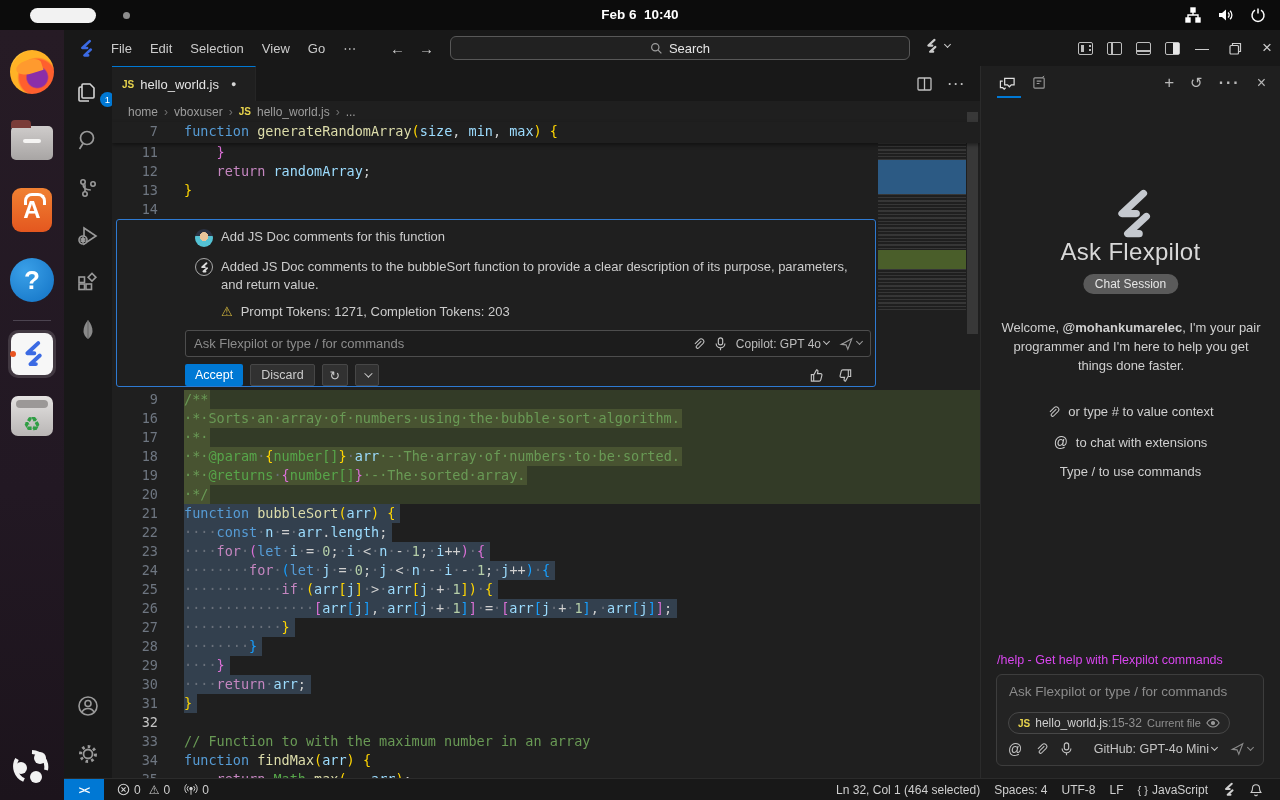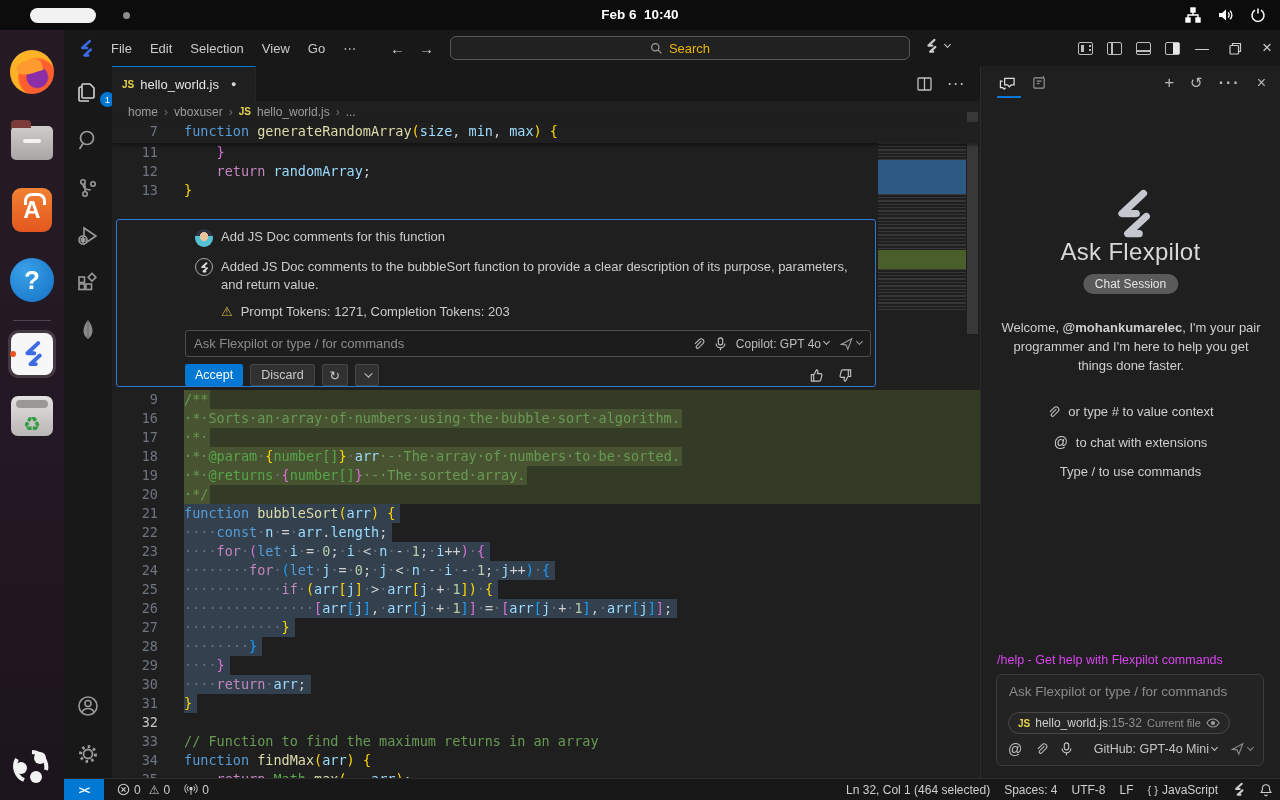--- a/index.html
+++ b/index.html
@@ -29,21 +29,21 @@
   .code-tile-inner{width:42px;height:42px;border-radius:8px;background:#f7f7f7;display:flex;align-items:center;justify-content:center;}
   .running-dot{position:absolute;left:2px;top:21px;width:6px;height:6px;border-radius:50%;background:#e95420;}
   .trash{width:42px;height:40px;border-radius:7px;background:linear-gradient(180deg,#e4e2e1,#b9b6b5);position:relative;display:flex;align-items:flex-end;justify-content:center;color:#2f9e44;font-size:20px;}
   .trash:before{content:"";position:absolute;top:4px;left:5px;width:32px;height:8px;border-radius:4px;background:#9b9897;}
 
   
   #window{position:absolute;left:64px;top:30px;width:1216px;height:770px;background:#181818;}
   #titlebar{position:absolute;left:0;top:0;width:1216px;height:36px;background:#181818;display:flex;align-items:center;color:#cccccc;font-size:13px;}
   .menu-item{padding:4px 9px;border-radius:4px;cursor:default;}
   #nav-arrows{position:absolute;left:326px;top:0;height:36px;display:flex;align-items:center;gap:14px;color:#cfcfcf;font-size:15px;}
-  #search-box{position:absolute;left:386px;top:6px;width:460px;height:24px;background:#212121;border:1px solid #585858;border-radius:6px;display:flex;align-items:center;justify-content:center;gap:6px;color:#eab308;font-size:13px;}
+  #search-box{position:absolute;left:386px;top:6px;width:460px;height:24px;background:#212121;border:1px solid #585858;border-radius:6px;display:flex;align-items:center;justify-content:center;gap:6px;color:#e5e5e5;font-size:13px;}
   #title-flex{position:absolute;left:860px;top:8px;display:flex;align-items:center;gap:4px;}
   .tb-icons{position:absolute;right:100px;top:0;height:36px;display:flex;align-items:center;gap:14px;}
   .win-controls{position:absolute;right:8px;top:0;height:36px;display:flex;align-items:center;gap:20px;color:#cccccc;}
   .lay{width:15px;height:13px;border:1.4px solid #bdbdbd;border-radius:2px;position:relative;}
 
   
   #activitybar{position:absolute;left:0;top:36px;width:48px;height:712px;background:#181818;}
   .act-icon{position:absolute;left:12px;width:24px;height:24px;color:#9a9a9a;}
   .act-badge{position:absolute;left:24px;top:12px;min-width:15px;height:15px;border-radius:8px;background:#0078d4;color:#fff;font-size:9.5px;display:flex;align-items:center;justify-content:center;padding:0 3px;}
 
@@ -109,21 +109,21 @@
   #panel-input{position:absolute;left:15px;top:608px;width:268px;height:92px;border:1px solid #3d3d3d;border-radius:6px;background:#232323;}
   #panel-input .ph{position:absolute;left:12px;top:9px;font-size:13.5px;color:#8b8b8b;}
   #attach-chip{position:absolute;left:11px;top:37px;height:22px;border:1px solid #474747;border-radius:11px;display:flex;align-items:center;gap:5px;padding:0 9px;font-size:12px;color:#cecece;background:#262626;}
   .chip-dim{color:#8f8f8f;font-size:11px;}
   #panel-actions{position:absolute;left:11px;right:10px;top:66px;display:flex;align-items:center;gap:13px;color:#c4c4c4;}
 
   
   #statusbar{position:absolute;left:0;top:748px;width:1216px;height:22px;background:#181818;border-top:1px solid #2b2b2b;display:flex;align-items:center;color:#cfcfcf;font-size:12px;}
   #remote{width:40px;height:22px;background:#0078d4;color:#fff;display:flex;align-items:center;justify-content:center;font-weight:700;font-size:10.5px;letter-spacing:-1px;}
   .sb-item{display:flex;align-items:center;gap:4px;padding:0 7px;height:22px;}
-  .sb-right{margin-left:auto;display:flex;align-items:center;padding-right:0;}
+  .sb-right{margin-left:auto;display:flex;align-items:center;padding-right:10px;}
 </style>
 </head>
 <body>
 
 <div id="topbar">
   <div id="win-pill"></div>
   <div id="win-dot"></div>
   <div id="clock">Feb 6  10:40</div>
   <div class="sysicons">
     <span>
@@ -340,20 +340,21 @@
       <span>...</span>
     </div>
 
     <div id="sticky-line">
         <div class="cl"><span class="ln">7</span><span class="lc"><span class="tk-kw">function</span><span class="tk-op"> </span><span class="tk-fn">generateRandomArray</span><span class="tk-b1">(</span><span class="tk-var">size</span><span class="tk-op">, </span><span class="tk-var">min</span><span class="tk-op">, </span><span class="tk-var">max</span><span class="tk-b1">)</span><span class="tk-op"> </span><span class="tk-b1">{</span></span></div>
       </div>
     <div id="lines-top">
         <div class="cl"><span class="ln">11</span><span class="lc"><span class="tk-op">    </span><span class="tk-b2">}</span></span></div>
         <div class="cl"><span class="ln">12</span><span class="lc"><span class="tk-op">    </span><span class="tk-ctrl">return</span><span class="tk-op"> </span><span class="tk-var">randomArray</span><span class="tk-op">;</span></span></div>
         <div class="cl"><span class="ln">13</span><span class="lc"><span class="tk-b1">}</span></span></div>
+        <div class="cl"><span class="ln">14</span><span class="lc"></span></div>
       </div>
 
     <div id="inline-chat">
       <div class="ic-row" style="left:78px;top:9px">
         <span class="avatar"></span>
         <span>Add JS Doc comments for this function</span>
       </div>
       <div class="ic-row" style="left:78px;top:38px;width:660px">
         <span class="flex-msg-icon">
           <svg width="10" height="11" viewBox="0 0 32 36" fill="none" stroke="#dddddd" stroke-width="6" stroke-linecap="round" stroke-linejoin="round">
@@ -425,21 +426,21 @@
         <div class="cl bg-sel"><span class="ln">23</span><span class="lc"><span class="wrap-sel"><span class="tk-ws">····</span><span class="tk-ctrl">for</span><span class="tk-ws">·</span><span class="tk-b2">(</span><span class="tk-kw">let</span><span class="tk-ws">·</span><span class="tk-var">i</span><span class="tk-ws">·</span><span class="tk-op">=</span><span class="tk-ws">·</span><span class="tk-num">0</span><span class="tk-op">;</span><span class="tk-ws">·</span><span class="tk-var">i</span><span class="tk-ws">·</span><span class="tk-op">&lt;</span><span class="tk-ws">·</span><span class="tk-var">n</span><span class="tk-ws">·</span><span class="tk-op">-</span><span class="tk-ws">·</span><span class="tk-num">1</span><span class="tk-op">;</span><span class="tk-ws">·</span><span class="tk-var">i</span><span class="tk-op">++</span><span class="tk-b2">)</span><span class="tk-ws">·</span><span class="tk-b2">{</span></span></span></div>
         <div class="cl bg-sel"><span class="ln">24</span><span class="lc"><span class="wrap-sel"><span class="tk-ws">········</span><span class="tk-ctrl">for</span><span class="tk-ws">·</span><span class="tk-b3">(</span><span class="tk-kw">let</span><span class="tk-ws">·</span><span class="tk-var">j</span><span class="tk-ws">·</span><span class="tk-op">=</span><span class="tk-ws">·</span><span class="tk-num">0</span><span class="tk-op">;</span><span class="tk-ws">·</span><span class="tk-var">j</span><span class="tk-ws">·</span><span class="tk-op">&lt;</span><span class="tk-ws">·</span><span class="tk-var">n</span><span class="tk-ws">·</span><span class="tk-op">-</span><span class="tk-ws">·</span><span class="tk-var">i</span><span class="tk-ws">·</span><span class="tk-op">-</span><span class="tk-ws">·</span><span class="tk-num">1</span><span class="tk-op">;</span><span class="tk-ws">·</span><span class="tk-var">j</span><span class="tk-op">++</span><span class="tk-b3">)</span><span class="tk-ws">·</span><span class="tk-b3">{</span></span></span></div>
         <div class="cl bg-sel"><span class="ln">25</span><span class="lc"><span class="wrap-sel"><span class="tk-ws">············</span><span class="tk-ctrl">if</span><span class="tk-ws">·</span><span class="tk-b1">(</span><span class="tk-var">arr</span><span class="tk-b1">[</span><span class="tk-var">j</span><span class="tk-b1">]</span><span class="tk-ws">·</span><span class="tk-op">&gt;</span><span class="tk-ws">·</span><span class="tk-var">arr</span><span class="tk-b1">[</span><span class="tk-var">j</span><span class="tk-ws">·</span><span class="tk-op">+</span><span class="tk-ws">·</span><span class="tk-num">1</span><span class="tk-b1">]</span><span class="tk-b1">)</span><span class="tk-ws">·</span><span class="tk-b1">{</span></span></span></div>
         <div class="cl bg-sel"><span class="ln">26</span><span class="lc"><span class="wrap-sel"><span class="tk-ws">················</span><span class="tk-b2">[</span><span class="tk-var">arr</span><span class="tk-b3">[</span><span class="tk-var">j</span><span class="tk-b3">]</span><span class="tk-op">,</span><span class="tk-ws">·</span><span class="tk-var">arr</span><span class="tk-b3">[</span><span class="tk-var">j</span><span class="tk-ws">·</span><span class="tk-op">+</span><span class="tk-ws">·</span><span class="tk-num">1</span><span class="tk-b3">]</span><span class="tk-b2">]</span><span class="tk-ws">·</span><span class="tk-op">=</span><span class="tk-ws">·</span><span class="tk-b2">[</span><span class="tk-var">arr</span><span class="tk-b3">[</span><span class="tk-var">j</span><span class="tk-ws">·</span><span class="tk-op">+</span><span class="tk-ws">·</span><span class="tk-num">1</span><span class="tk-b3">]</span><span class="tk-op">,</span><span class="tk-ws">·</span><span class="tk-var">arr</span><span class="tk-b3">[</span><span class="tk-var">j</span><span class="tk-b3">]</span><span class="tk-b2">]</span><span class="tk-op">;</span></span></span></div>
         <div class="cl bg-sel"><span class="ln">27</span><span class="lc"><span class="wrap-sel"><span class="tk-ws">············</span><span class="tk-b1">}</span></span></span></div>
         <div class="cl bg-sel"><span class="ln">28</span><span class="lc"><span class="wrap-sel"><span class="tk-ws">········</span><span class="tk-b3">}</span></span></span></div>
         <div class="cl bg-sel"><span class="ln">29</span><span class="lc"><span class="wrap-sel"><span class="tk-ws">····</span><span class="tk-b2">}</span></span></span></div>
         <div class="cl bg-sel"><span class="ln">30</span><span class="lc"><span class="wrap-sel"><span class="tk-ws">····</span><span class="tk-ctrl">return</span><span class="tk-ws">·</span><span class="tk-var">arr</span><span class="tk-op">;</span></span></span></div>
         <div class="cl bg-sel"><span class="ln">31</span><span class="lc"><span class="wrap-sel"><span class="tk-b1">}</span></span></span></div>
         <div class="cl"><span class="ln cur">32</span><span class="lc"></span></div>
-        <div class="cl"><span class="ln">33</span><span class="lc"><span class="tk-cmt">// Function to find the maximum returns in an array</span></span></div>
+        <div class="cl"><span class="ln">33</span><span class="lc"><span class="tk-cmt">// Function to with the maximum number in an array</span></span></div>
         <div class="cl"><span class="ln">34</span><span class="lc"><span class="tk-kw">function</span><span class="tk-op"> </span><span class="tk-fn">findMax</span><span class="tk-b1">(</span><span class="tk-var">arr</span><span class="tk-b1">)</span><span class="tk-op"> </span><span class="tk-b1">{</span></span></div>
         <div class="cl"><span class="ln">35</span><span class="lc"><span class="tk-op">    </span><span class="tk-ctrl">return</span><span class="tk-op"> </span><span class="tk-typ">Math</span><span class="tk-op">.</span><span class="tk-fn">max</span><span class="tk-b1">(</span><span class="tk-op">...</span><span class="tk-var">arr</span><span class="tk-b1">)</span><span class="tk-op">;</span></span></div>
       </div>
 
     <div id="minimap">
       <div id="minimap-sel"></div>
       <div id="minimap-add"></div>
     </div>
     <div id="vscroll"></div>
   </div>

